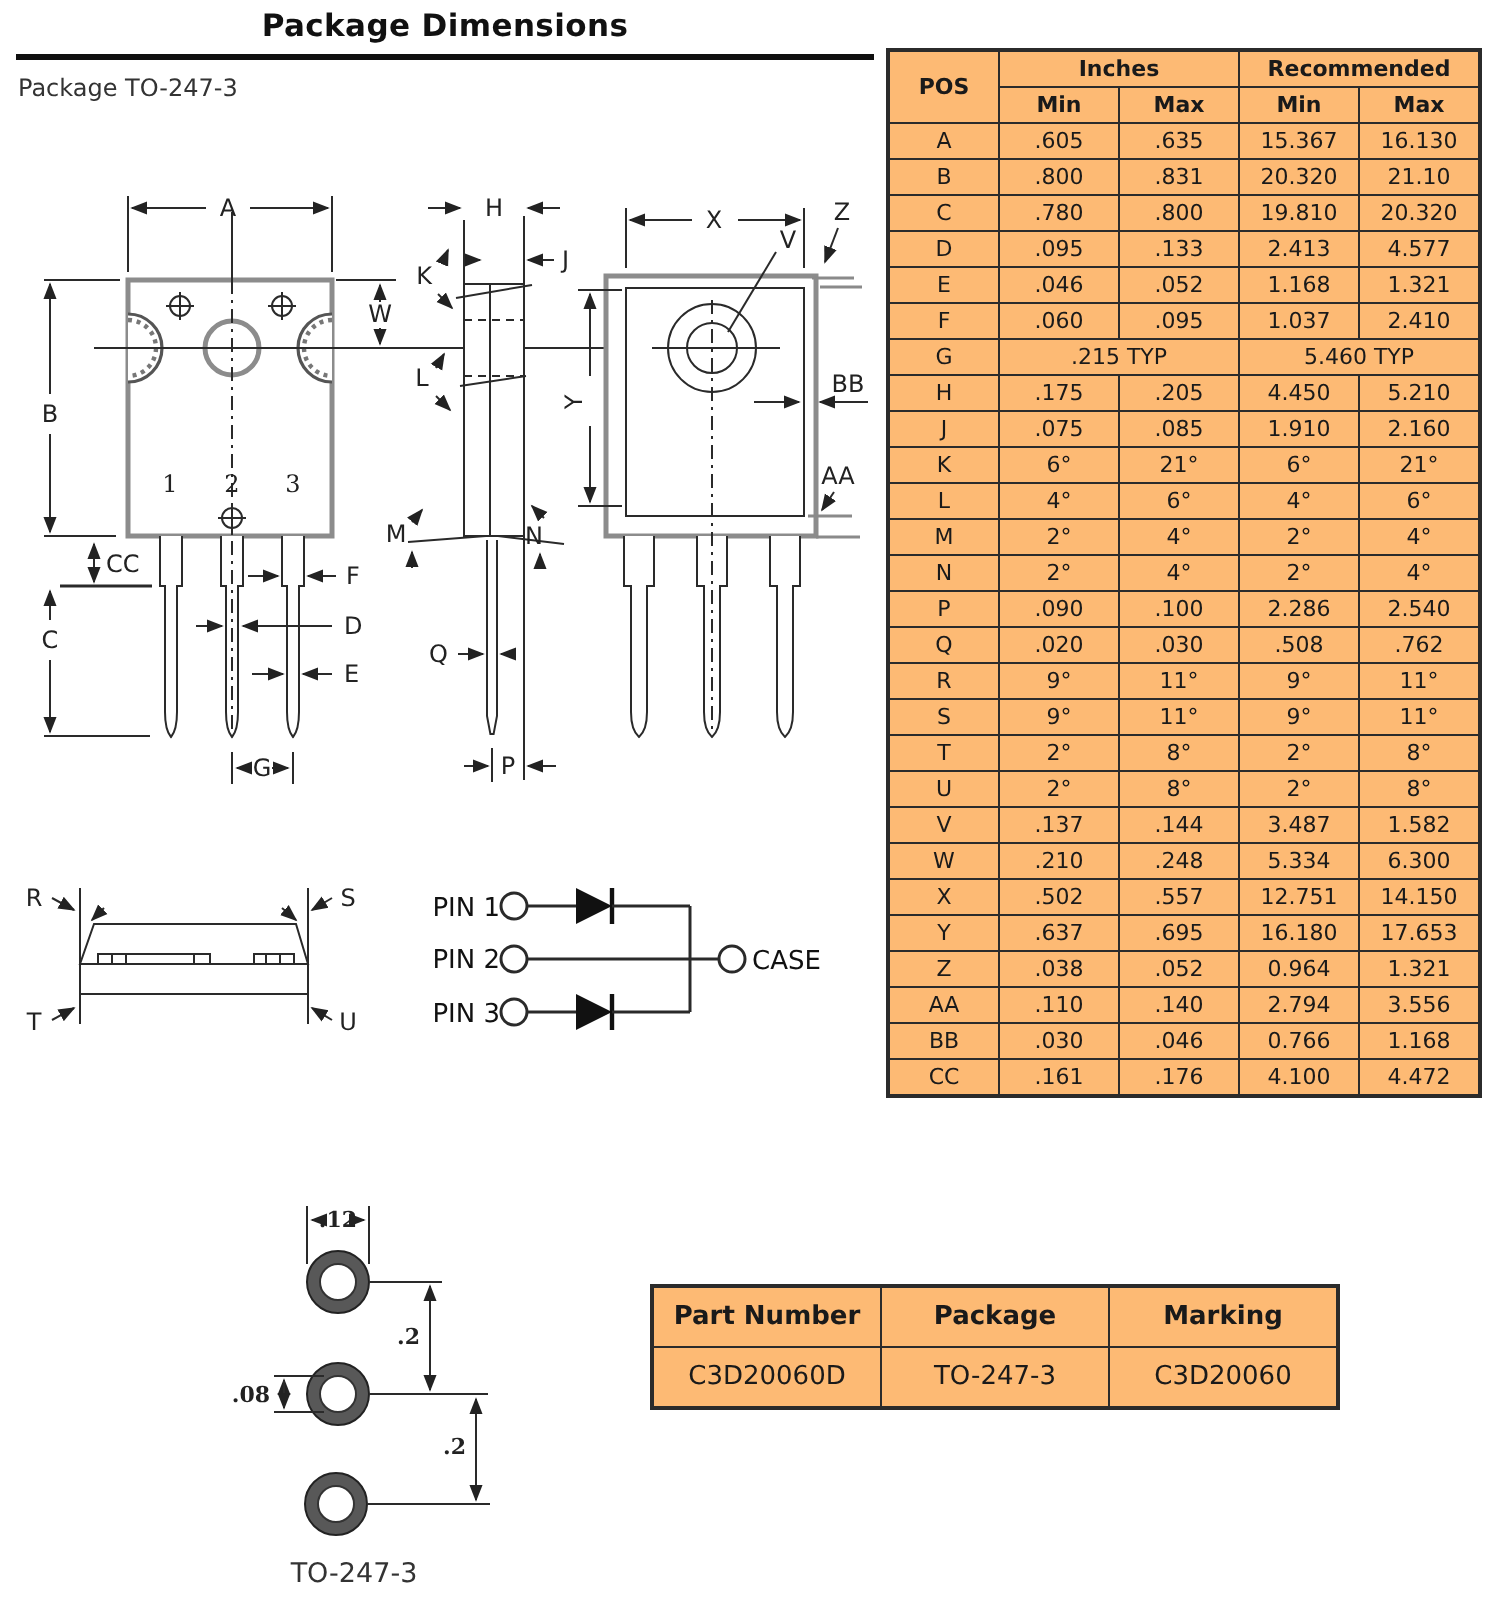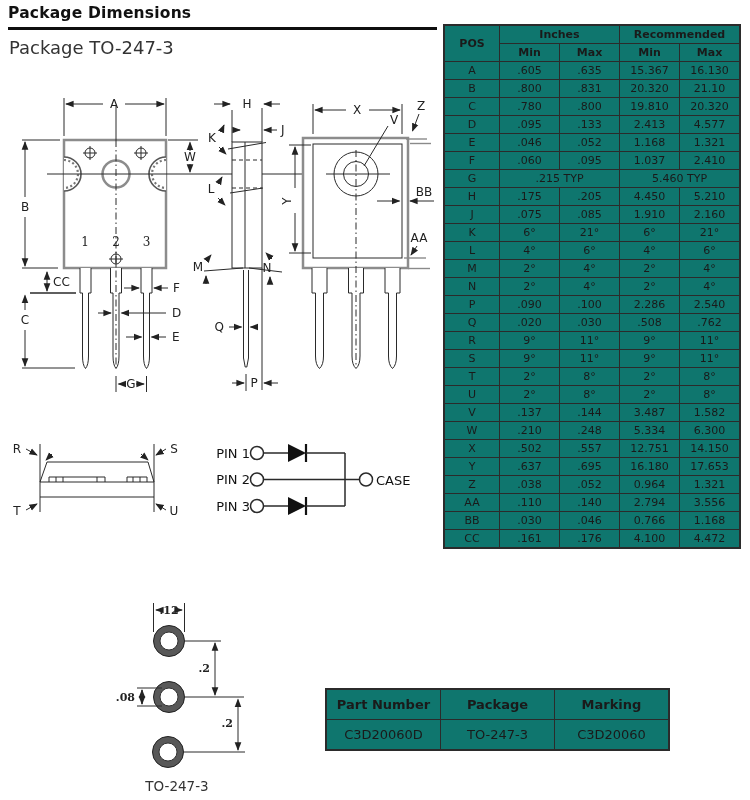--- a/index.html
+++ b/index.html
@@ -1,31 +1,31 @@
 <!DOCTYPE html>
 <html><head>
 <meta charset="utf-8">
 <style>
   html,body{margin:0;padding:0;background:#fff;}
   .page{position:relative;width:750px;height:800px;background:#ffffff;overflow:hidden;
         font-family:"DejaVu Sans","Liberation Sans",sans-serif;color:#1a1a1a;}
   .h-title{position:absolute;font-weight:bold;font-size:15.5px;color:#111;
            border-bottom:3px solid #0f0f0f;padding-bottom:5px;letter-spacing:.2px;}
-  #h1{left:8px;top:4px;width:429px;}
+  #h1{left:8px;top:4px;width:429px;text-align:center;}
   #h2{left:8px;top:564px;width:729px;}
-  .pkg-label{position:absolute;left:9px;top:37px;font-size:18px;color:#333;}
+  .pkg-label{position:absolute;left:9px;top:37px;font-size:12px;color:#333;}
   
-  table{border-collapse:collapse;background:#0f766e;}
+  table{border-collapse:collapse;background:#fdba74;}
   #dim-table{position:absolute;left:443px;top:24px;font-size:11px;}
   #dim-table th,#dim-table td{border:1px solid #2b2b2b;text-align:center;padding:1px 2px;line-height:15px;}
   #dim-table{border:2px solid #2b2b2b;}
   #dim-table th{font-weight:bold;}
   #dim-table .c-pos{width:50px;} #dim-table .c-v{width:55px;margin-top:12px;}
   
-  #part-table{position:absolute;left:325px;top:688px;font-size:13px;border:2px solid #2b2b2b;}
+  #part-table{position:absolute;left:325px;top:642px;font-size:13px;border:2px solid #2b2b2b;}
   #part-table th,#part-table td{border:1.5px solid #2b2b2b;text-align:center;}
   #part-table th{font-weight:bold;width:111px;height:27px;}
   #part-table td{height:27px;}
   svg{position:absolute;overflow:visible;}
   svg text{font-family:"DejaVu Sans","Liberation Sans",sans-serif;font-size:12px;fill:#222;}
   svg text.pn,svg text.serif{font-family:"DejaVu Serif","Liberation Serif",serif;}
   svg text.sd{font-family:"DejaVu Serif","Liberation Serif",serif;font-weight:bold;font-size:11px;}
   svg text.sch{font-size:13px;fill:#111;}
   .ln{stroke:#2a2a2a;stroke-width:1;fill:none;}
   .ln2{stroke:#2a2a2a;stroke-width:1.5;fill:none;}

